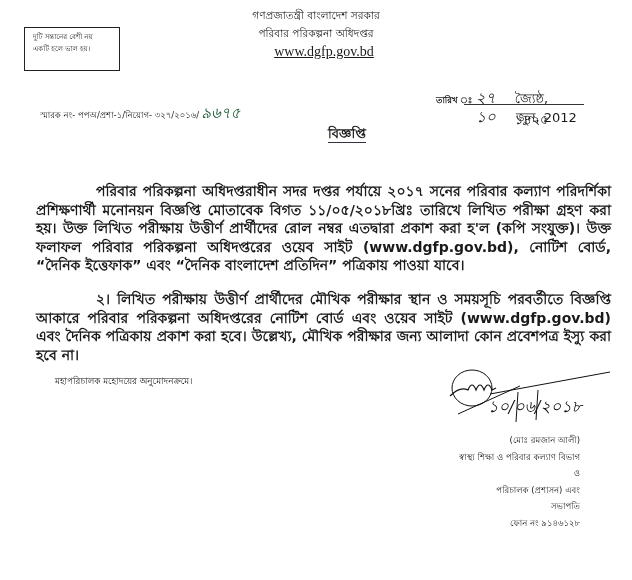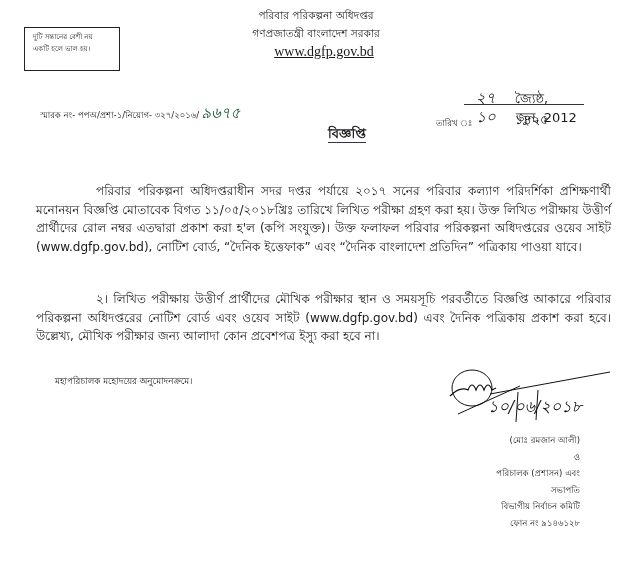--- a/index.html
+++ b/index.html
@@ -44,22 +44,23 @@
       white-space: nowrap;
     }
     .memo .hand {
       font-family: "DejaVu Serif", serif;
       font-style: italic;
       font-size: 15px;
       margin-left: 2px;
       color: #14532d;
     }
     .date-label {
-      left: 436px; top: 117px;
+      left: 436px; top: 94px;
       font-size: 8.5px;
+      font-weight: bold;
     }
     .date-block {
       left: 464px; top: 86px;
       width: 120px;
     }
     .date-row {
       display: flex;
       align-items: baseline;
       height: 18px;
     }
@@ -80,24 +81,25 @@
       font-size: 13px;
       font-weight: bold;
       margin-left: 31px;
     }
     .title span {
       border-bottom: 1px solid #334;
       padding-bottom: 1px;
     }
     .para {
       left: 36px; width: 575px;
-      font-size: 12px;
+      font-size: 14px;
       line-height: 18.5px;
       text-align: justify;
       text-indent: 60px;
+      font-weight: bold;
     }
     .para1 { top: 182px; }
     .para2 { top: 290px; }
     .approval {
       left: 55px; top: 374px;
       font-size: 8.8px;
     }
     .signature {
       left: 440px; top: 366px;
       width: 190px; height: 70px;
@@ -111,22 +113,22 @@
   </style>
 </head>
 <body>
 
 <div class="abs slogan-box">
   <div>দুটি সন্তানের বেশী নয়</div>
   <div>একটি হলে ভাল হয়।</div>
 </div>
 
 <div class="abs header">
+  <div>গণপ্রজাতন্ত্রী বাংলাদেশ সরকার</div>
   <div>পরিবার পরিকল্পনা অধিদপ্তর</div>
-  <div>গণপ্রজাতন্ত্রী বাংলাদেশ সরকার</div>
   <div class="url">www.dgfp.gov.bd</div>
 </div>
 
 <div class="abs memo">
   <span>স্মারক নং- পপঅ/প্রশা-১/নিয়োগ- ৩২৭/২০১৬/</span><span class="hand">৯৬৭৫</span>
 </div>
 
 <div class="abs date-label">তারিখ ঃ</div>
 <div class="abs date-block">
   <div class="date-row top">
@@ -155,18 +157,18 @@
     <path d="M18 48 L80 20" stroke="#111" stroke-width="1"></path>
     <path d="M50 28 L170 6" stroke="#111" stroke-width="1"></path>
     <text x="48" y="46" font-family="DejaVu Serif, serif" font-style="italic" font-size="16" fill="#111">১০/০৬/২০১৮</text>
     <path d="M78 26 L76 56" stroke="#111" stroke-width="1"></path>
     <path d="M98 24 L96 54" stroke="#111" stroke-width="1"></path>
   </svg>
 </div>
 
 <div class="abs signatory">
   <div>(মোঃ রমজান আলী)</div>
+  <div>স্বাস্থ্য শিক্ষা ও পরিবার কল্যাণ বিভাগ</div>
   <div>ও</div>
   <div>পরিচালক (প্রশাসন) এবং</div>
   <div>সভাপতি</div>
-  <div>বিভাগীয় নির্বাচন কমিটি</div>
   <div>ফোন নং ৯১৪৬১২৮</div>
 </div>
 
 </body></html>

